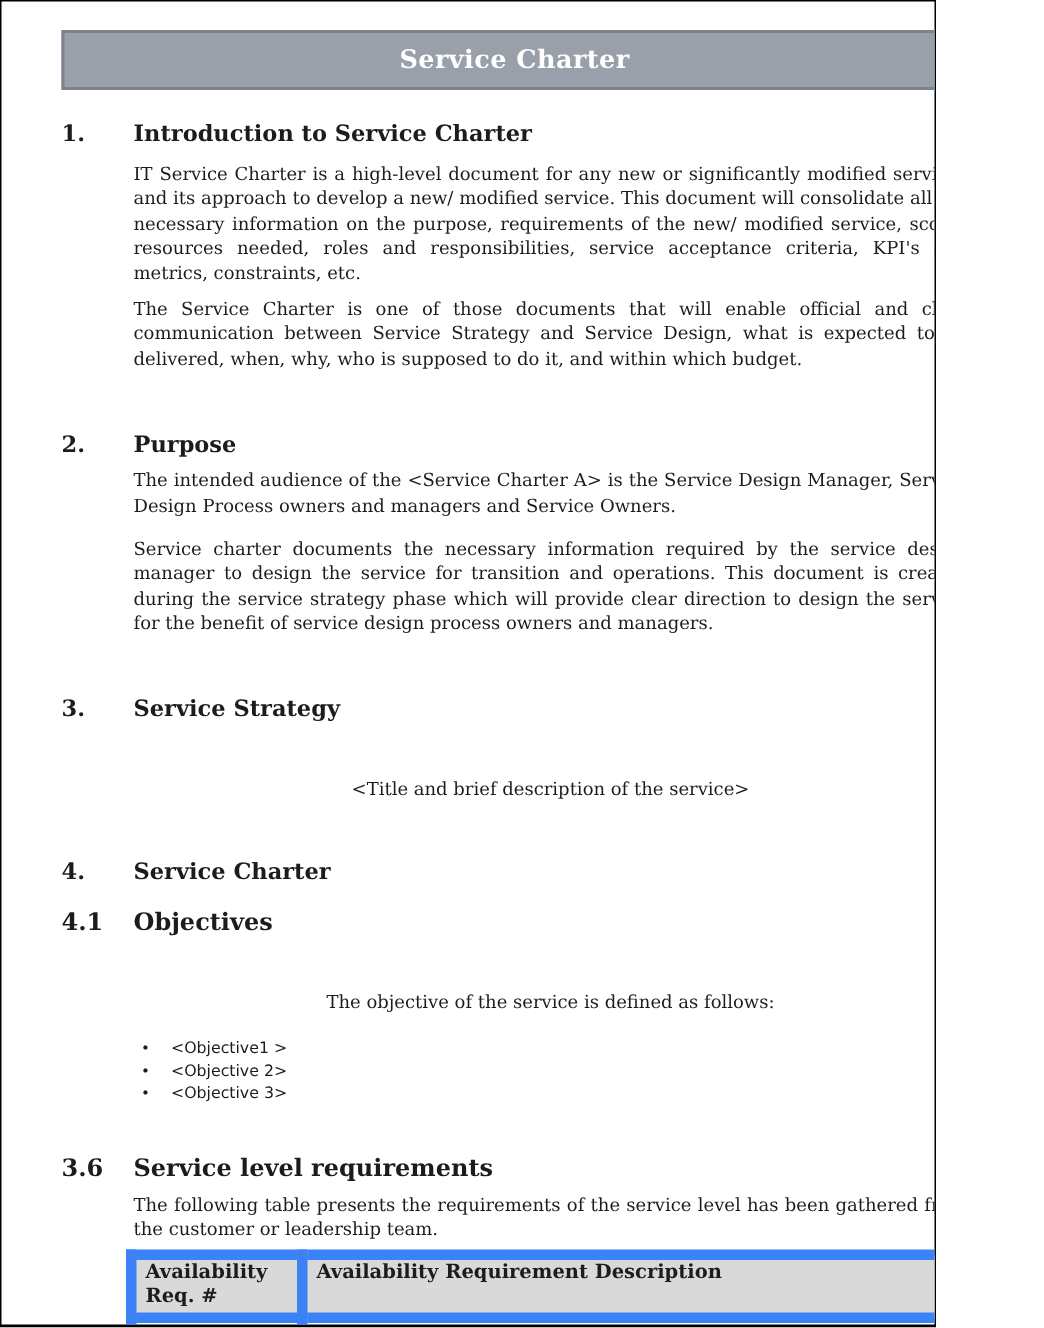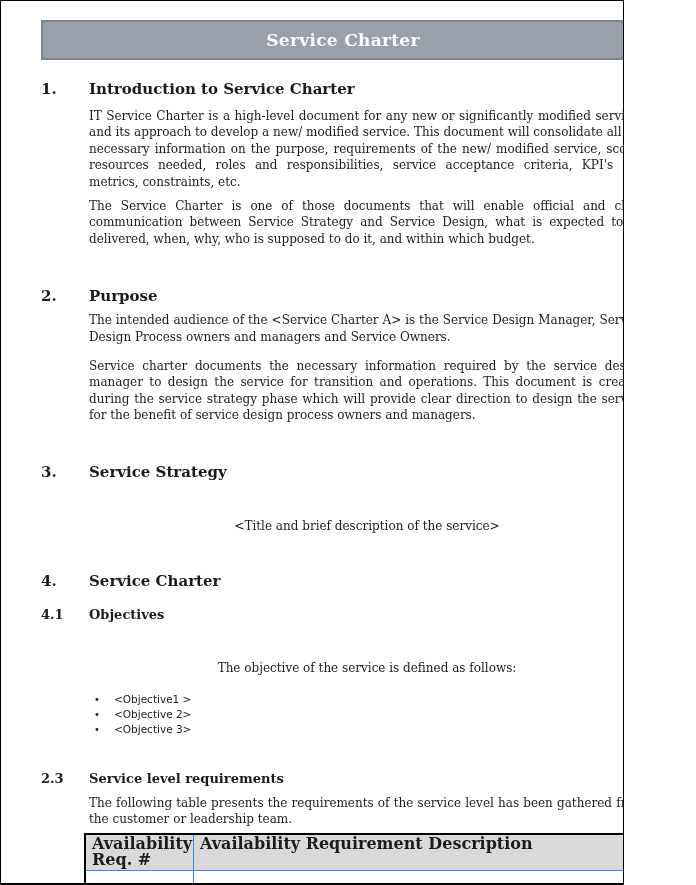--- a/index.html
+++ b/index.html
@@ -36,21 +36,21 @@
   .sec-heading {
     display: flex;
     margin: 0;
     font-size: 15px;
     font-weight: bold;
     line-height: 18px;
   }
   .sub-heading {
     display: flex;
     margin: 0;
-    font-size: 13px;
+    font-size: 16px;
     font-weight: bold;
     line-height: 17px;
   }
   .sec-num { flex: 0 0 48px; }
   .body-text {
     margin: 0 0 0 48px;
     width: 556px;
     font-size: 12px;
     line-height: 16.4px;
     text-align: justify;
@@ -85,25 +85,25 @@
     font-size: 10px;
   }
   table.req-table {
     margin: 6px 0 0 43px;
     width: 564px;
     border-collapse: collapse;
     border: 2px solid #000;
     table-layout: fixed;
   }
   .req-table th, .req-table td {
-    border: 1px solid #3b82f6;
+    border: 7px solid #3b82f6;
     padding: 1px 6px 2px 6px;
     vertical-align: top;
     text-align: left;
-    font-size: 16px;
+    font-size: 13px;
     line-height: 16px;
   }
   .req-table th { background: #d9d9d9; font-weight: bold; }
   .req-table .col-reqnum { width: 95px; }
   .req-table td { height: 19px; }
 </style>
 </head>
 <body>
 
 <div class="page">
@@ -151,21 +151,21 @@
       <span class="bullet-glyph">•</span>
       <span>&lt;Objective 2&gt;</span>
     </li>
     <li>
       <span class="bullet-glyph">•</span>
       <span>&lt;Objective 3&gt;</span>
     </li>
   </ul>
 
   <h2 class="sub-heading mt-h42">
-    <span class="sec-num">2.3</span>
+    <span class="sec-num">3.6</span>
     <span>Service level requirements</span>
   </h2>
   <p class="body-text mt-tblp">The following table presents the requirements of the service level has been gathered from the customer or leadership team.</p>
 
   <table class="req-table">
     <thead>
       <tr>
         <th class="col-reqnum">Availability Req. #</th>
         <th>Availability Requirement Description</th>
       </tr>

